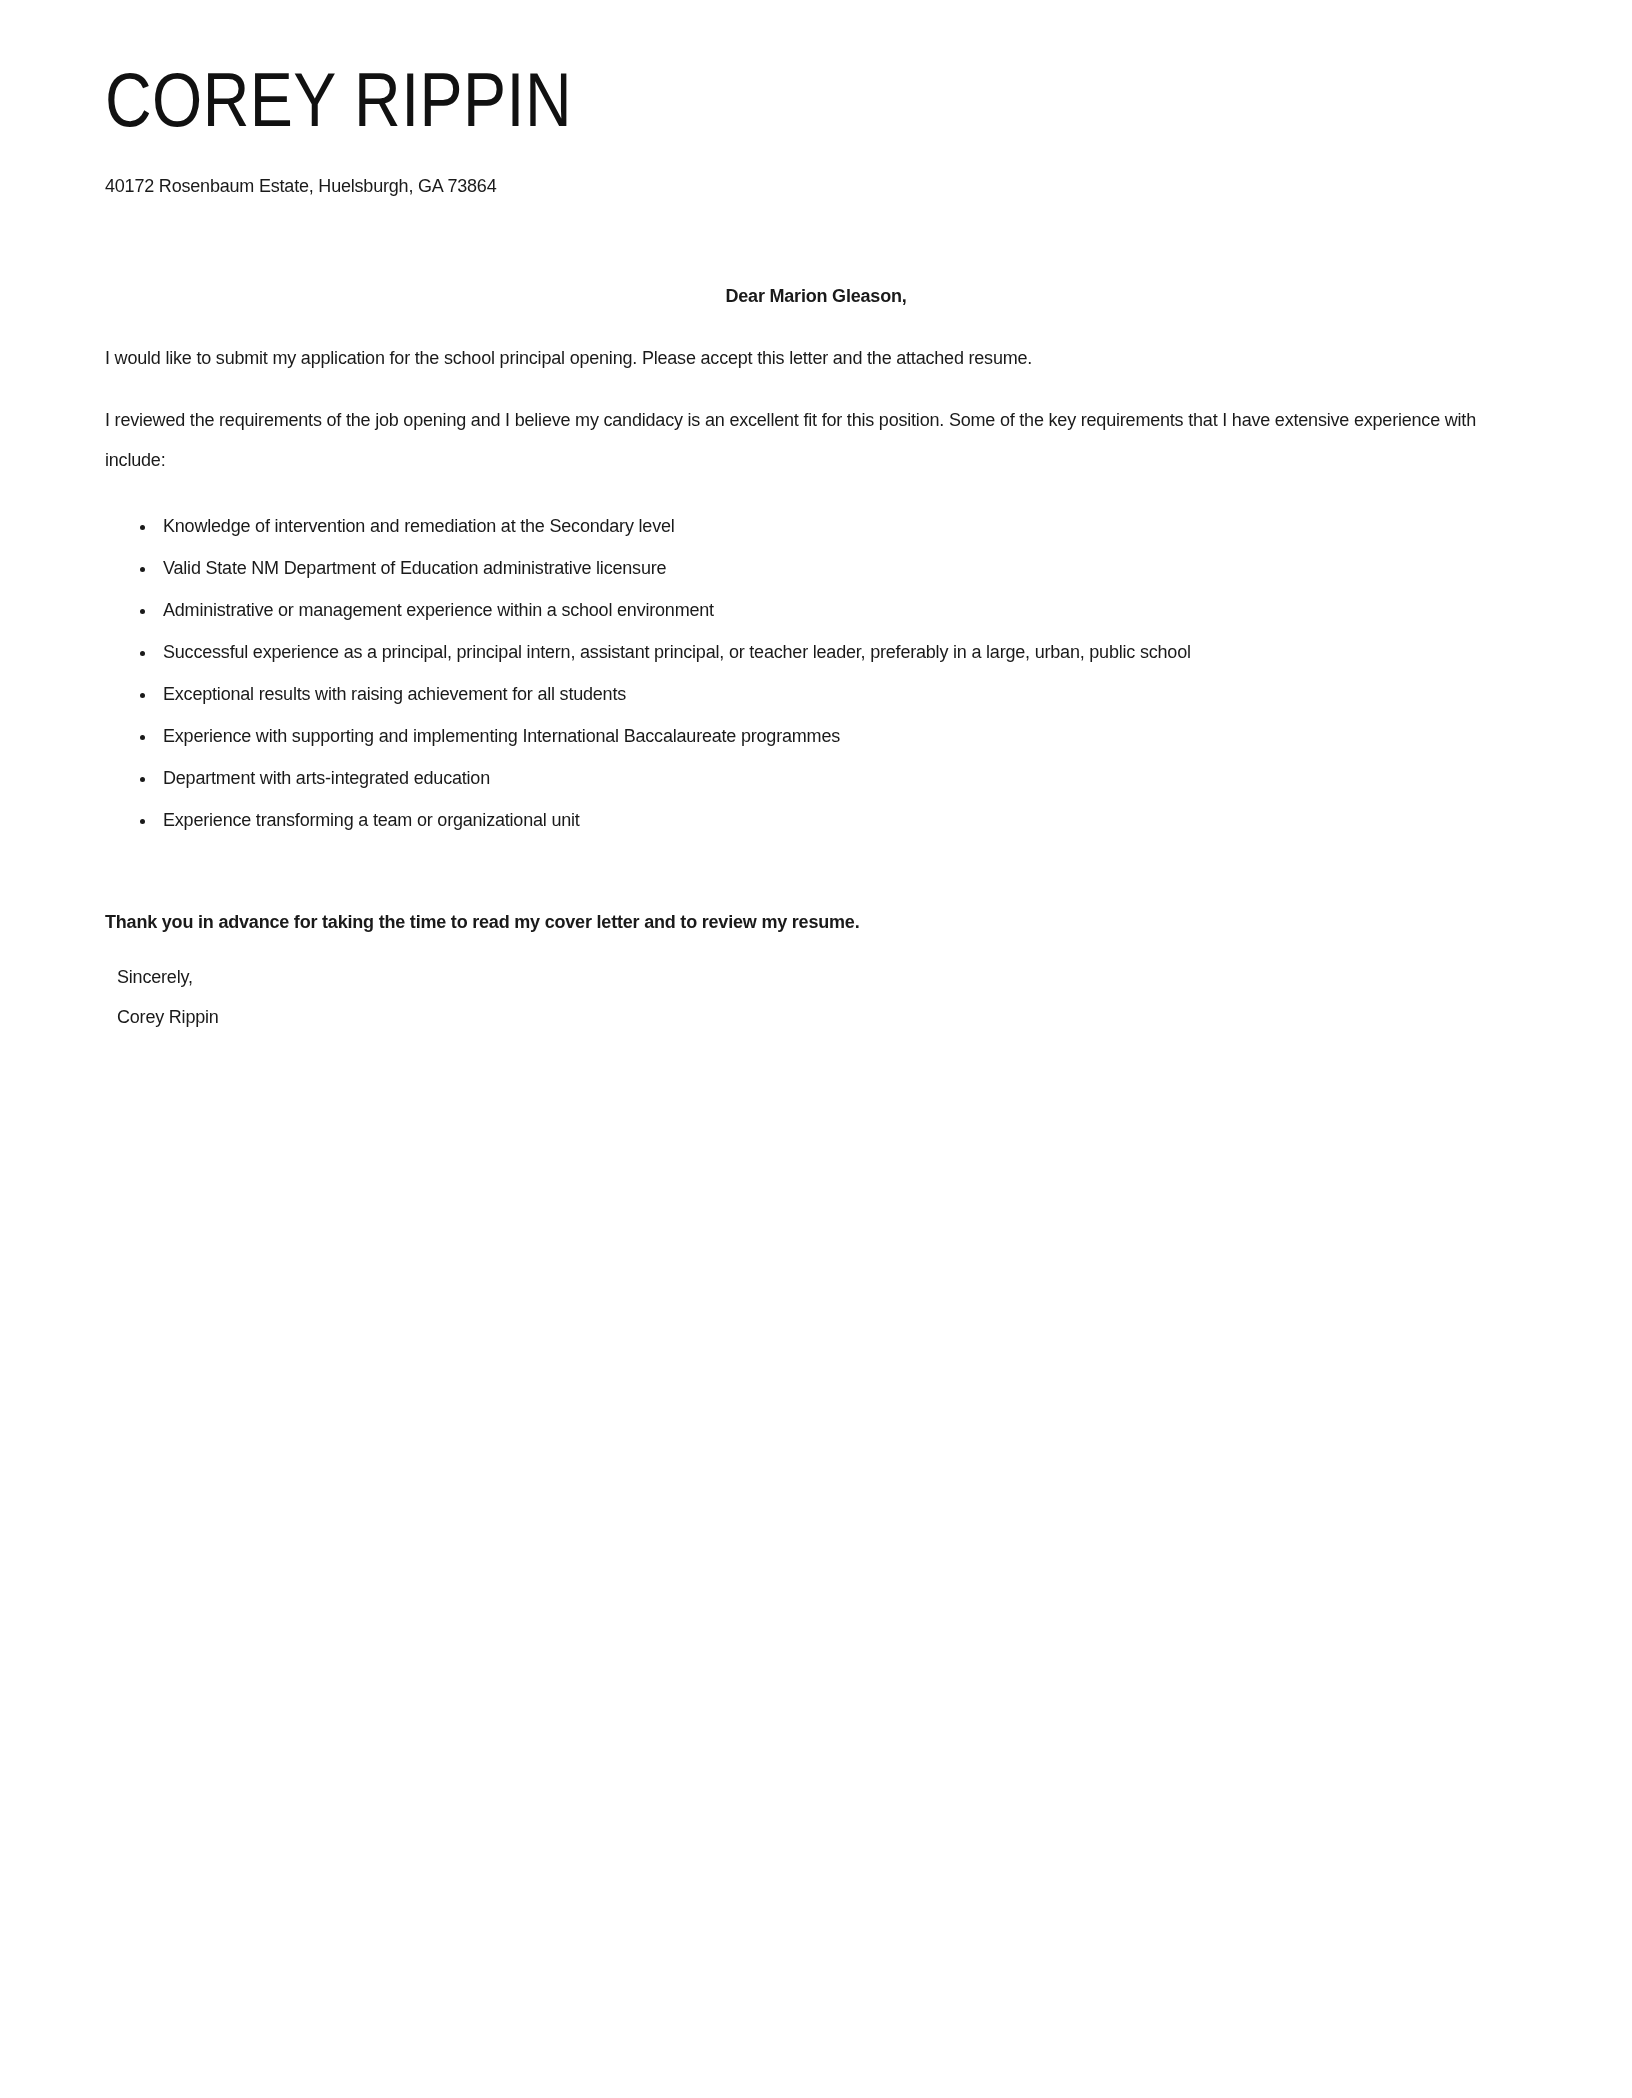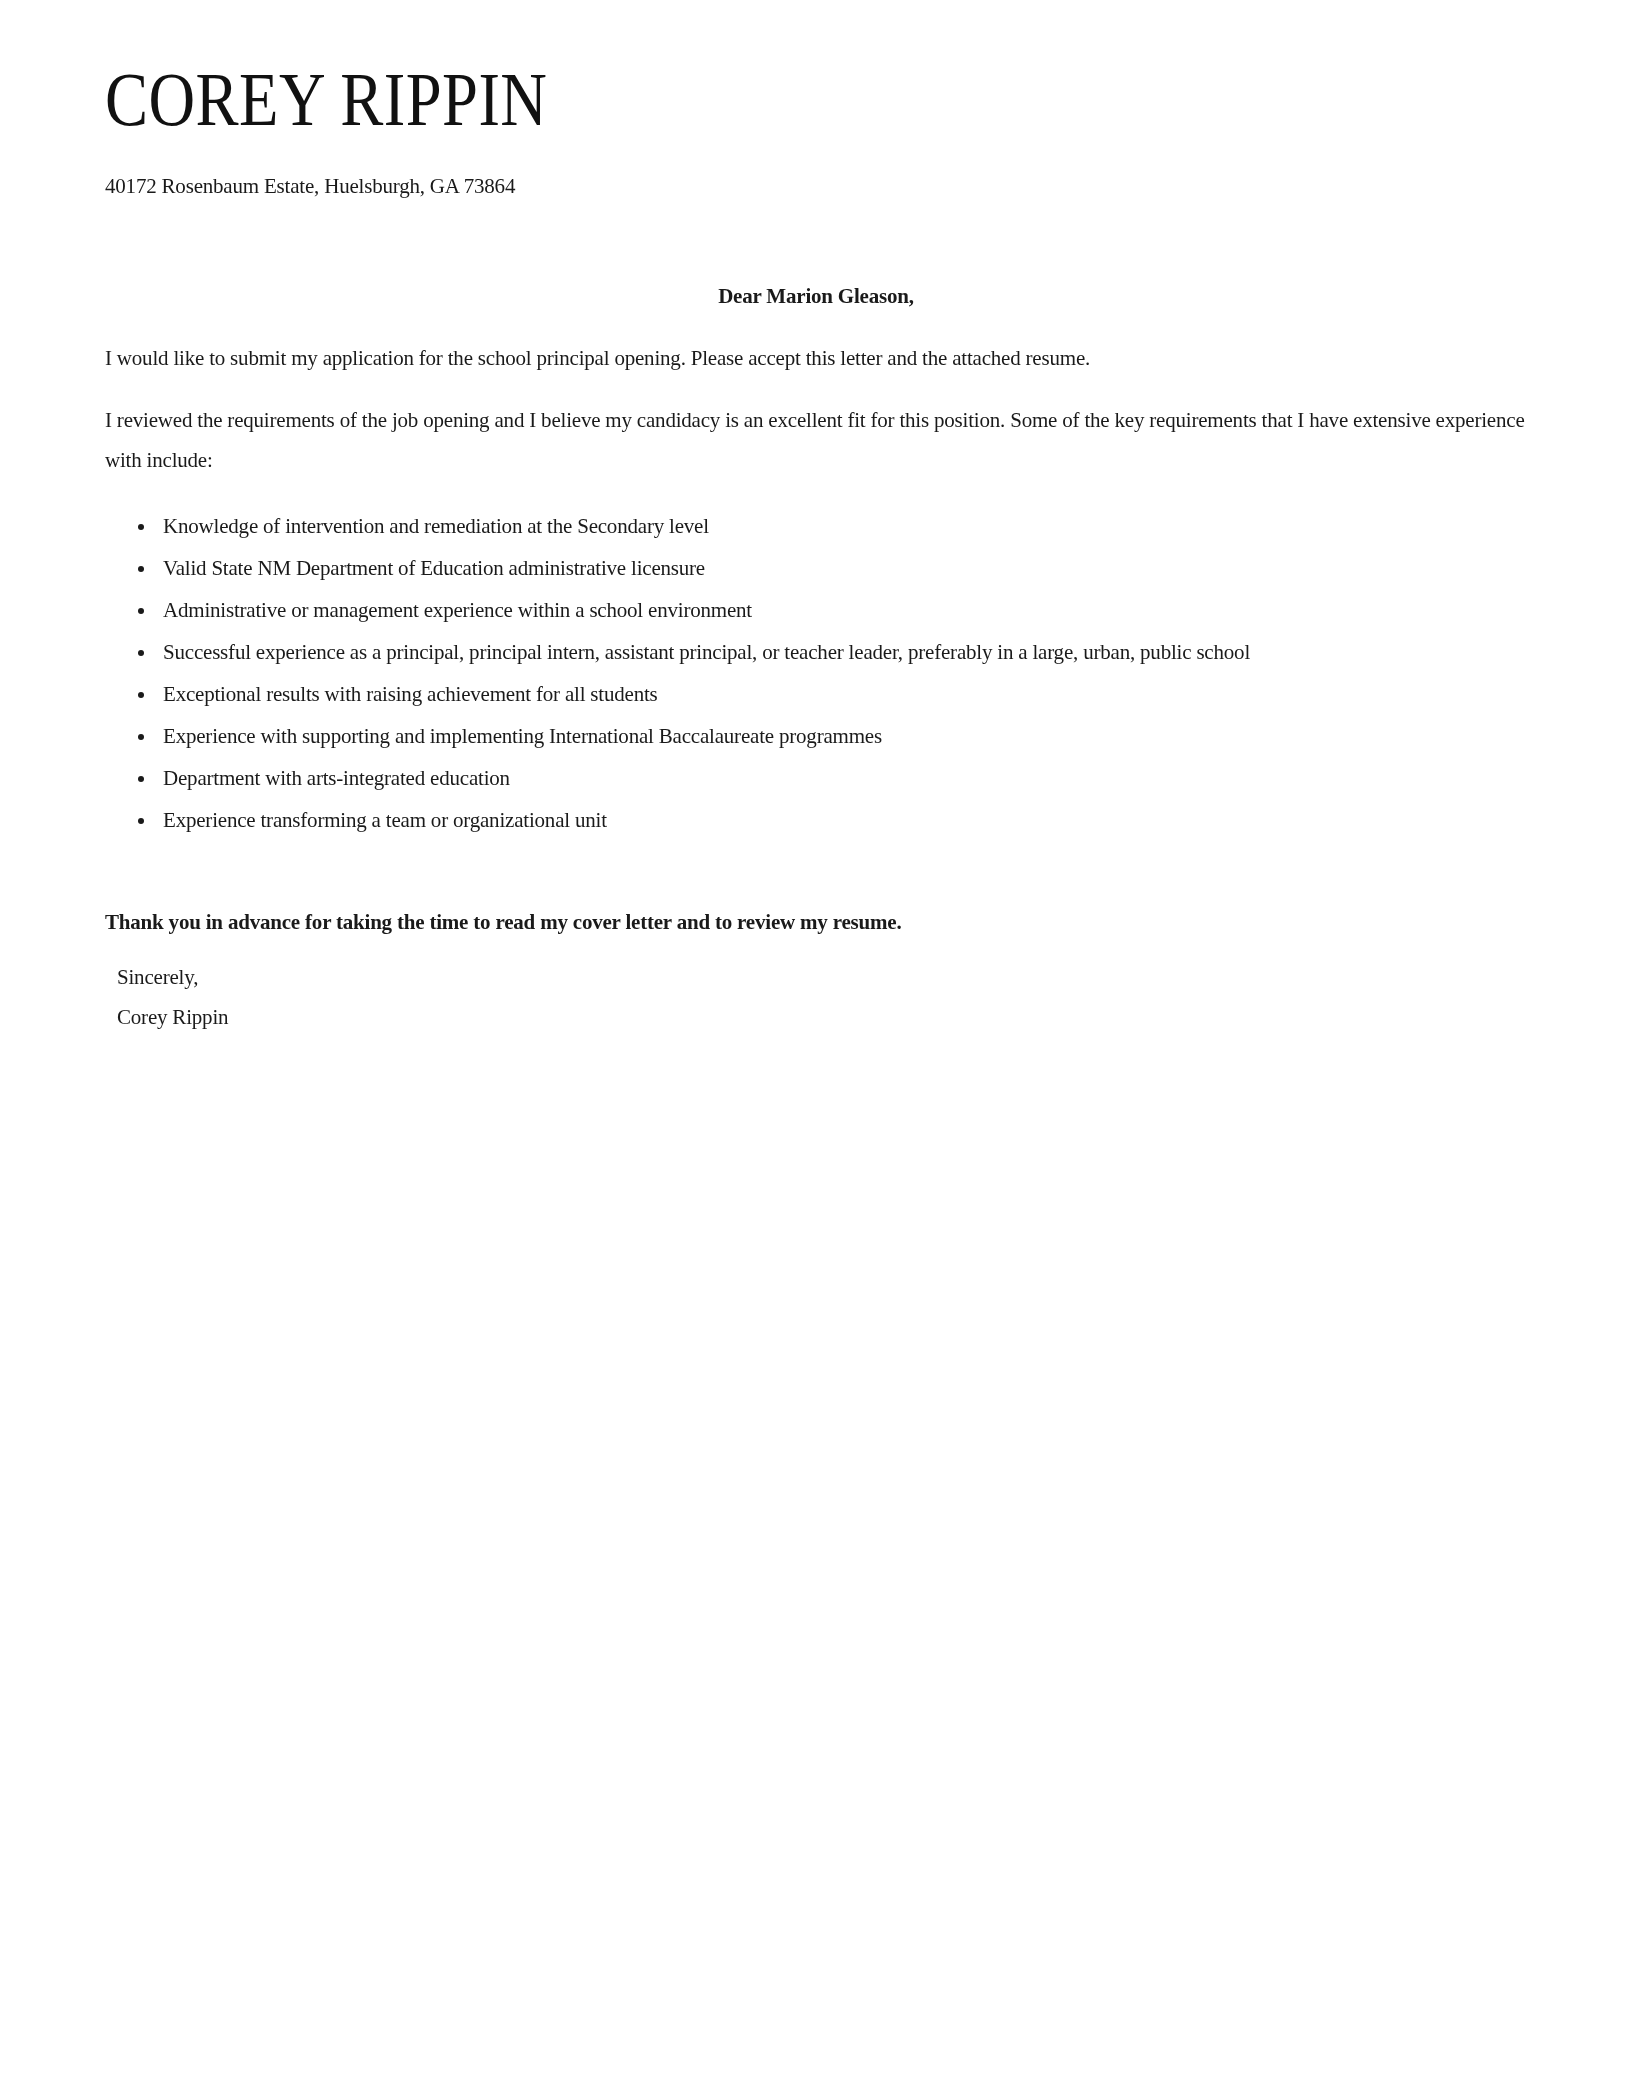--- a/index.html
+++ b/index.html
@@ -6,21 +6,21 @@
     margin: 0;
     padding: 0;
     background: #ffffff;
   }
   .page {
     width: 1632px;
     height: 2098px;
     background: #ffffff;
     box-sizing: border-box;
     padding: 58px 105px 60px 105px;
-    font-family: Liberation Serif, serif;
+    font-family: Liberation Sans, sans-serif;
     color: #1a1a1a;
     overflow: hidden;
   }
   .name-title {
     font-size: 76px;
     font-weight: 500;
     letter-spacing: 0.5px;
     color: #111111;
     margin: 0 0 24px 0;
     line-height: 1.1;
@@ -28,21 +28,21 @@
     transform-origin: left center;
     white-space: nowrap;
   }
   .address {
     font-size: 23px;
     letter-spacing: -0.2px;
     margin: 0 0 70px 0;
     line-height: 40px;
   }
   .body-text {
-    font-size: 21px;
+    font-size: 18px;
     letter-spacing: -0.2px;
     line-height: 40px;
   }
   .salutation {
     font-weight: 700;
     margin: 0 0 22px 0;
     text-align: center;
   }
   .para {
     margin: 12px 0 22px 0;

